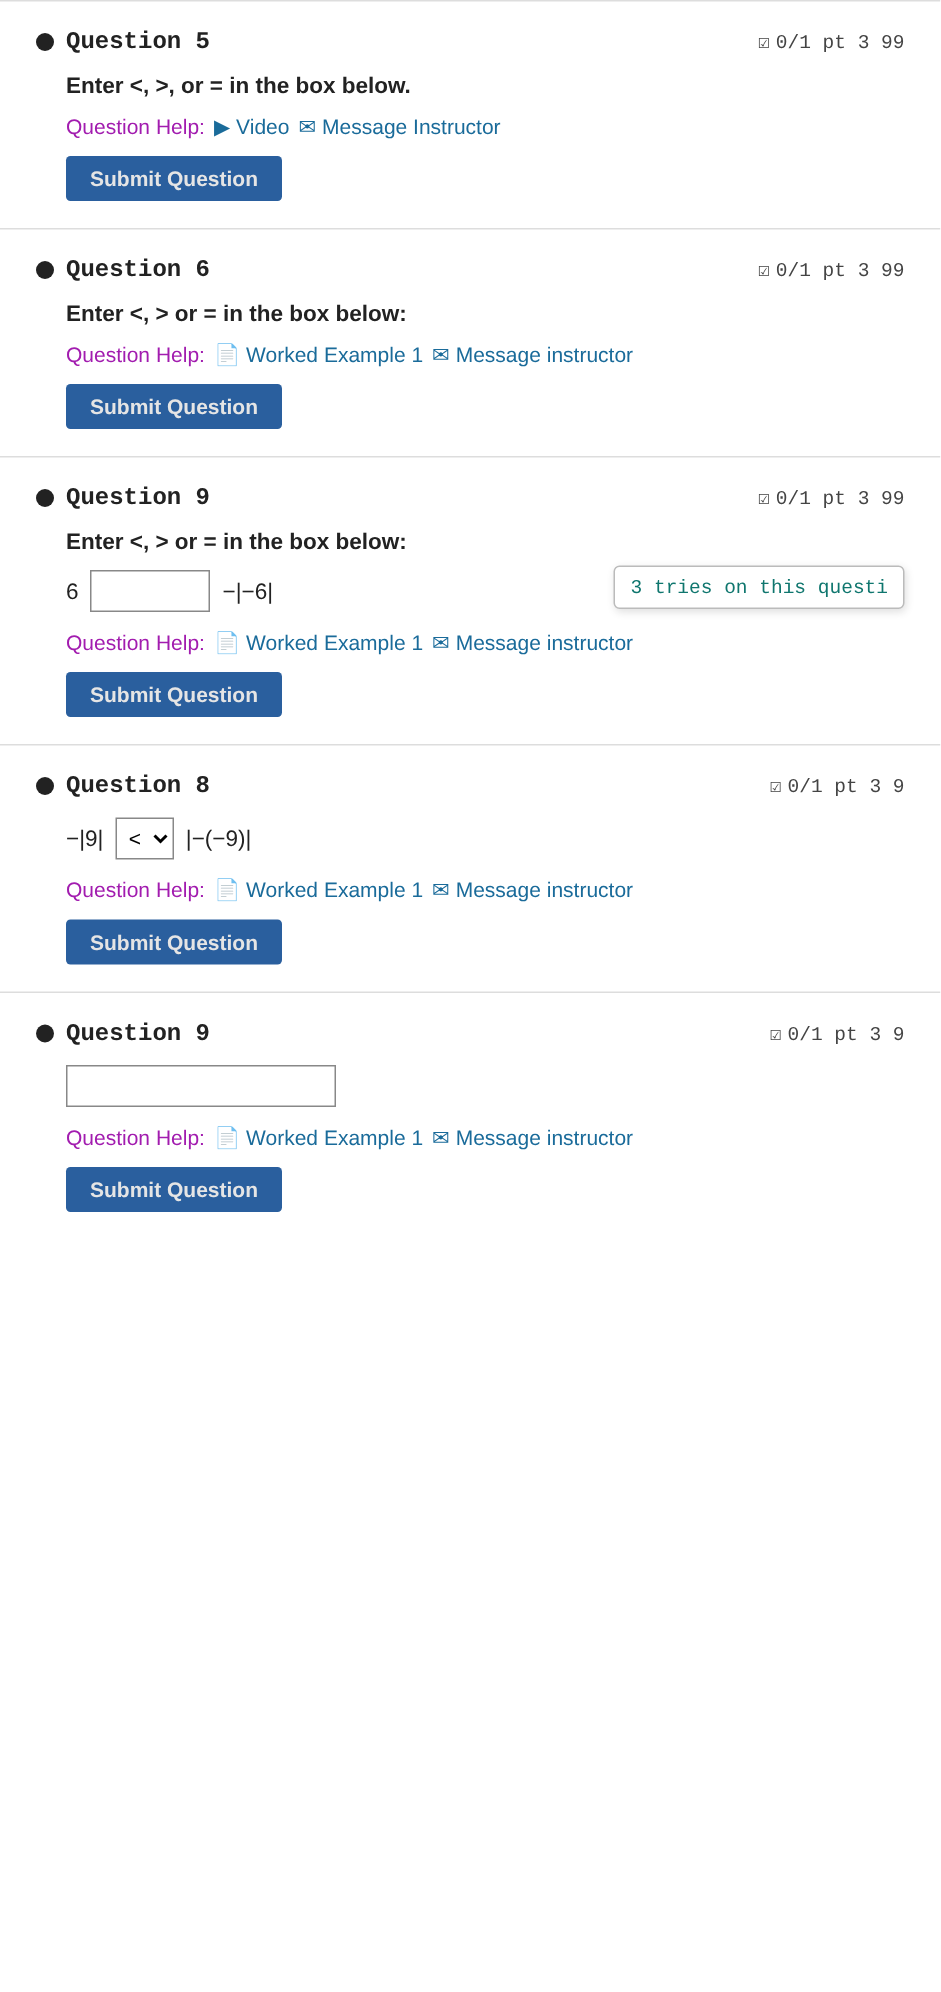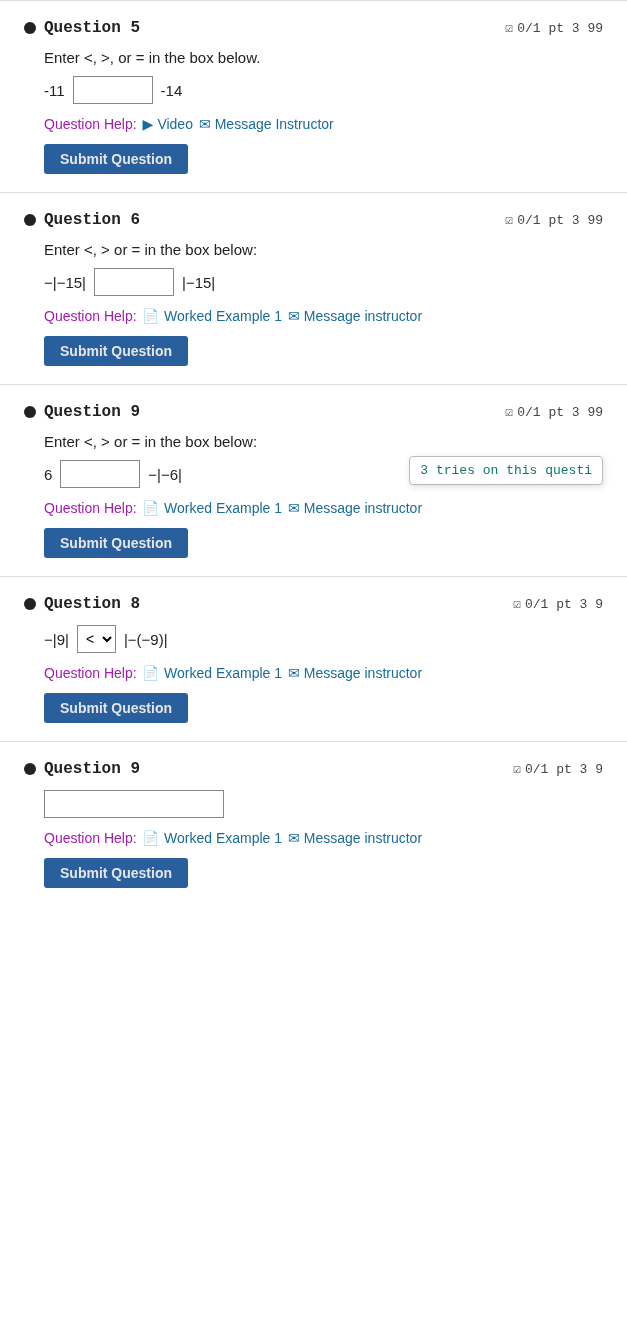--- a/index.html
+++ b/index.html
@@ -45,20 +45,21 @@
       align-items: center;
       gap: 4px;
       white-space: nowrap;
     }
     .question-body {
       margin-left: 20px;
     }
     .instruction {
       margin-bottom: 10px;
       font-size: 15px;
+      font-weight: bold;
     }
     .input-row {
       display: flex;
       align-items: center;
       gap: 8px;
       margin-bottom: 12px;
       font-size: 15px;
     }
     .answer-input {
       border: 1px solid #888;
@@ -142,25 +143,20 @@
       <span class="bullet"></span>
       <span>Question 5</span>
     </div>
     <div class="question-meta">
       <span>☑</span>
       <span>0/1 pt  3  99</span>
     </div>
   </div>
   <div class="question-body">
     <div class="instruction">Enter &lt;, &gt;, or = in the box below.</div>
-    <div class="input-row">
-      <span class="math-expr">-11</span>
-      <input class="answer-input" type="text" style="">
-      <span class="math-expr">-14</span>
-    </div>
     <div class="question-help">
       <span class="help-label">Question Help:</span>
       <a class="help-link">
         <span>▶</span>
         <span>Video</span>
       </a>
       <a class="help-link">
         <span>✉</span>
         <span>Message Instructor</span>
       </a>
@@ -175,25 +171,20 @@
       <span class="bullet"></span>
       <span>Question 6</span>
     </div>
     <div class="question-meta">
       <span>☑</span>
       <span>0/1 pt  3  99</span>
     </div>
   </div>
   <div class="question-body">
     <div class="instruction">Enter &lt;, &gt; or = in the box below:</div>
-    <div class="input-row">
-      <span class="math-expr">−|−15|</span>
-      <input class="answer-input" type="text" style="">
-      <span class="math-expr">|−15|</span>
-    </div>
     <div class="question-help">
       <span class="help-label">Question Help:</span>
       <a class="help-link">
         <span>📄</span>
         <span>Worked Example 1</span>
       </a>
       <a class="help-link">
         <span>✉</span>
         <span>Message instructor</span>
       </a>

